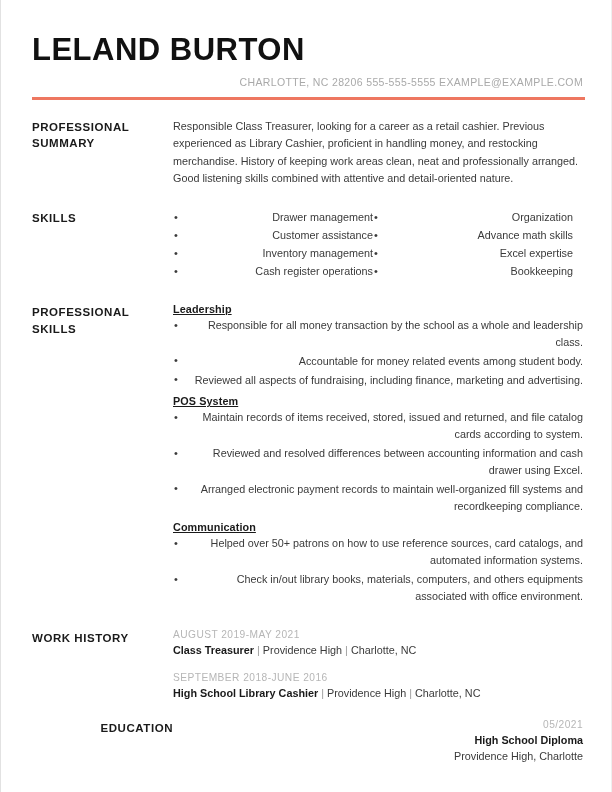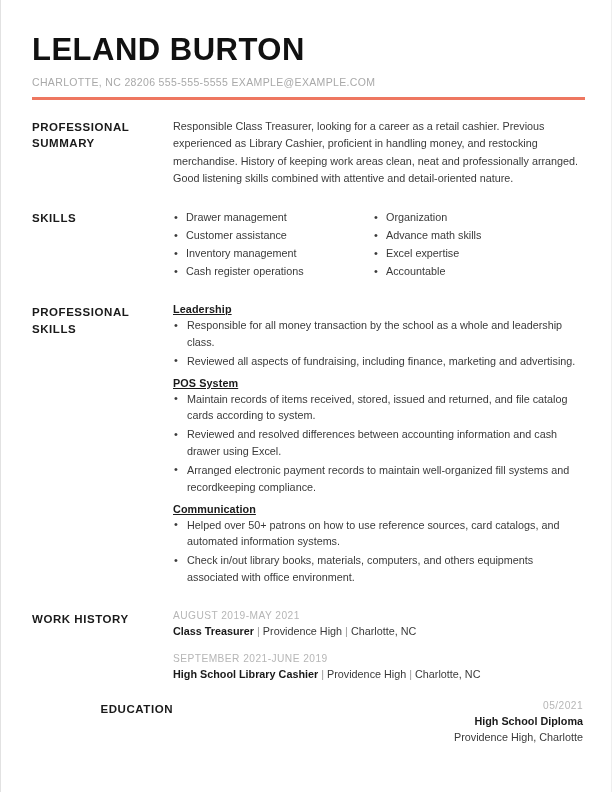--- a/index.html
+++ b/index.html
@@ -34,20 +34,21 @@
     line-height: 1.05;
     margin: 4px 0 0 0;
     white-space: nowrap;
   }
   .contact {
     font-size: 10.5px;
     letter-spacing: 0.35px;
     color: #a9a9a9;
     margin-top: 9px;
     white-space: nowrap;
+    text-align: right;
   }
   .rule {
     height: 3px;
     background: #ee7760;
     margin-top: 9px;
     width: 553px;
   }
 
   
   .section {
@@ -83,20 +84,21 @@
     gap: 0;
   }
   .skills-col {
     width: 200px;
     flex: 0 0 200px;
   }
   ul.bul {
     list-style: none;
     margin: 0;
     padding: 0;
+    text-align: right;
   }
   ul.bul > li {
     position: relative;
     padding-left: 13px;
     font-size: 10.8px;
     line-height: 1.52;
     color: #3a3a3a;
     margin-bottom: 1.5px;
   }
   ul.bul > li::before {
@@ -185,35 +187,36 @@
               <li>Customer assistance</li>
               <li>Inventory management</li>
               <li>Cash register operations</li>
             </ul>
           </div>
           <div class="skills-col">
             <ul class="bul">
               <li>Organization</li>
               <li>Advance math skills</li>
               <li>Excel expertise</li>
-              <li>Accountable</li>
+              <li>Bookkeeping</li>
             </ul>
           </div>
         </div>
       </div>
     </div>
 
     <div class="section proskills-section">
       <div class="sec-label">PROFESSIONAL SKILLS</div>
       <div class="sec-body">
 
         <div class="sub-group">
           <div class="sub-head">Leadership</div>
           <ul class="bul">
             <li>Responsible for all money transaction by the school as a whole and leadership class.</li>
+            <li>Accountable for money related events among student body.</li>
             <li>Reviewed all aspects of fundraising, including finance, marketing and advertising.</li>
           </ul>
         </div>
 
         <div class="sub-group">
           <div class="sub-head">POS System</div>
           <ul class="bul">
             <li>Maintain records of items received, stored, issued and returned, and file catalog cards according to system.</li>
             <li>Reviewed and resolved differences between accounting information and cash drawer using Excel.</li>
             <li>Arranged electronic payment records to maintain well-organized fill systems and recordkeeping compliance.</li>
@@ -236,21 +239,21 @@
       <div class="sec-body">
 
         <div class="entry">
           <div class="entry-date">AUGUST 2019-MAY 2021</div>
           <div class="entry-line">
             <span class="role">Class Treasurer</span><span class="sep">|</span><span>Providence High</span><span class="sep">|</span><span>Charlotte, NC</span>
           </div>
         </div>
 
         <div class="entry">
-          <div class="entry-date">SEPTEMBER 2021-JUNE 2019</div>
+          <div class="entry-date">SEPTEMBER 2018-JUNE 2016</div>
           <div class="entry-line">
             <span class="role">High School Library Cashier</span><span class="sep">|</span><span>Providence High</span><span class="sep">|</span><span>Charlotte, NC</span>
           </div>
         </div>
 
       </div>
     </div>
 
     <div class="section edu-section">
       <div class="sec-label">EDUCATION</div>

